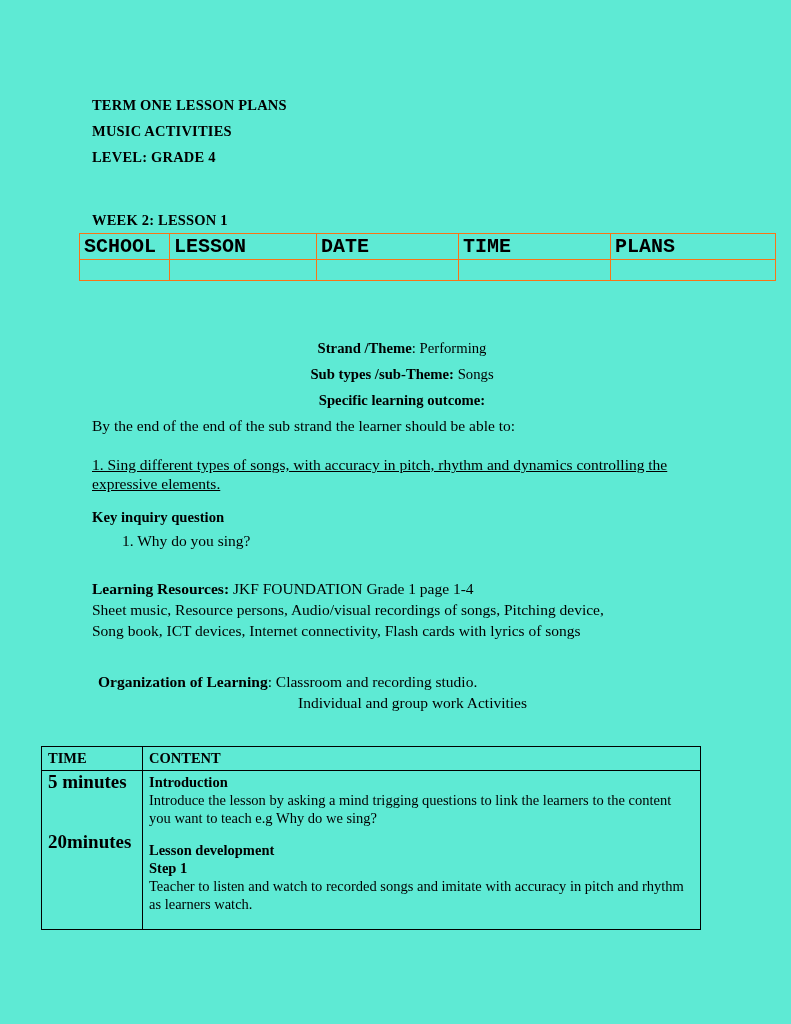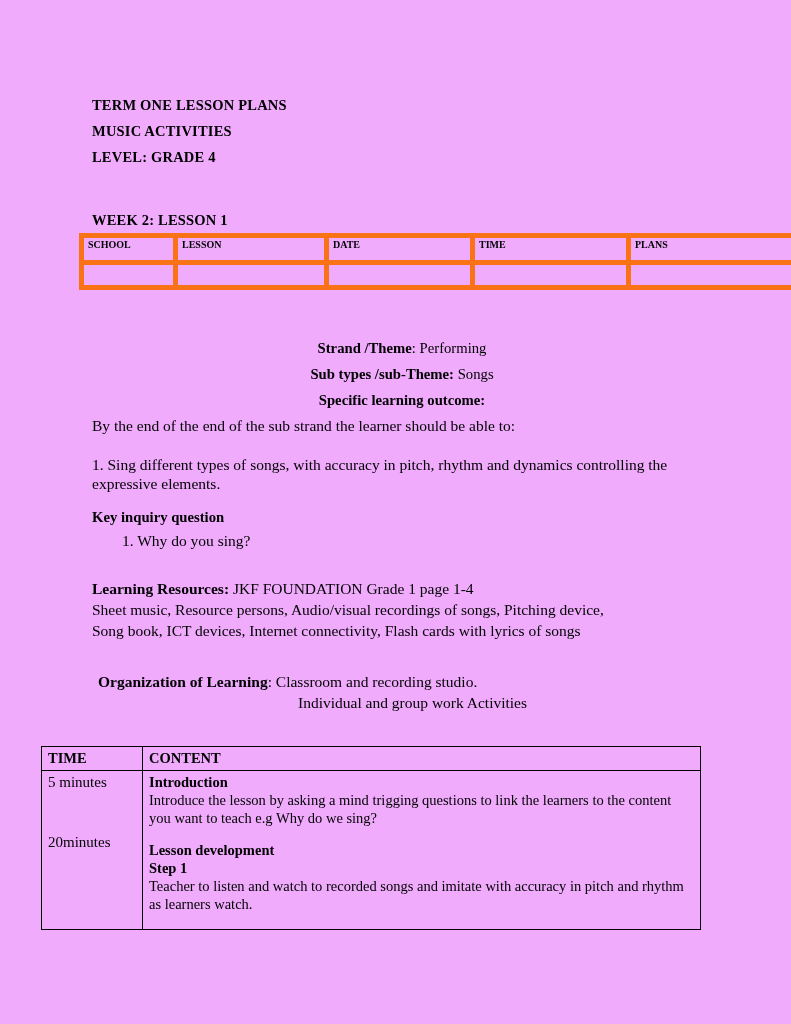--- a/index.html
+++ b/index.html
@@ -13,21 +13,21 @@
     font-family: "Liberation Serif", serif;
     color: #000000;
     position: relative;
     overflow: hidden;
   }
   .page {
     position: absolute;
     top: 0; left: 0;
     width: 791px;
     height: 1024px;
-    background: #f0abfc;
+    background: #5eead4;
   }
   .content {
     position: absolute;
     left: 92px;
     top: 92px;
     width: 640px;
   }
   .hdr-line {
     font-weight: bold;
     font-size: 14.5px;
@@ -45,25 +45,26 @@
   
   .top-table {
     position: absolute;
     left: 79px;
     top: 233px;
     width: 651px;
     border-collapse: collapse;
     table-layout: fixed;
   }
   .top-table td {
-    border: 5px solid #f97316;
+    border: 1px solid #f97316;
     height: 18px;
     padding: 1px 4px;
-    font-size: 10px;
+    font-size: 20px;
     vertical-align: top;
+    font-family: Liberation Mono, monospace;
   }
   .top-table tr.head td {
     font-weight: bold;
     height: 20px;
   }
   .col-school { width: 81px; }
   .col-class  { width: 138px; }
   .col-date   { width: 133px; }
   .col-time   { width: 143px; }
   .col-roll   { width: 156px; }
@@ -131,21 +132,21 @@
   }
   .bottom-table td {
     border: 1px solid #000;
     padding: 2px 6px 2px 6px;
     font-size: 14.5px;
     vertical-align: top;
     line-height: 18px;
   }
   .bt-col-time { width: 88px; }
   .bt-head td { font-weight: bold; height: 19px; }
-  .cell-time { font-weight: normal; font-size: 15px; }
+  .cell-time { font-weight: bold; font-size: 19px; }
   .sub-head { font-weight: bold; }
   .spacer { display: block; height: 14px; }
 </style>
 </head>
 <body>
 
 <div class="page">
 
   <div class="content">
     <div class="hdr-line">TERM ONE LESSON PLANS</div>
@@ -171,21 +172,21 @@
       <td></td>
     </tr>
   </tbody>
     </table>
 
   <div class="body-block">
     <p class="p tight"><b>Strand /Theme</b><span>: Performing</span></p>
     <p class="p tight"><b>Sub types /sub-Theme:</b><span> Songs</span></p>
     <p class="p tight"><b>Specific learning outcome:</b></p>
     <p class="outcome" style="margin-top:3px;">By the end of the end of the sub strand the learner should be able to:</p>
-    <p class="outcome" style="margin-top:20px;">1. Sing different types of songs, with accuracy in pitch, rhythm and dynamics controlling the expressive elements.</p>
+    <p class="outcome" style="margin-top:20px;text-decoration:underline;">1. Sing different types of songs, with accuracy in pitch, rhythm and dynamics controlling the expressive elements.</p>
 
     <p class="kiq">Key inquiry question</p>
     <p class="kiq-item">1.   Why do you sing?</p>
 
     <p class="res-head"><b>Learning Resources:</b><span> JKF FOUNDATION   Grade 1 page 1-4</span></p>
     <p class="res-line">Sheet music, Resource persons, Audio/visual recordings of songs, Pitching device,</p>
     <p class="res-line">Song book, ICT devices, Internet connectivity, Flash cards with lyrics of songs</p>
 
     <p class="org"><b>Organization of Learning</b><span>:  Classroom and recording studio.</span></p>
     <p class="org-second">Individual and group work Activities</p>

